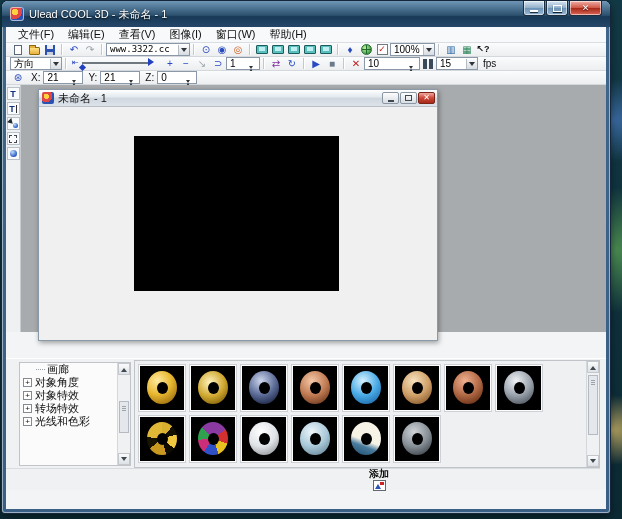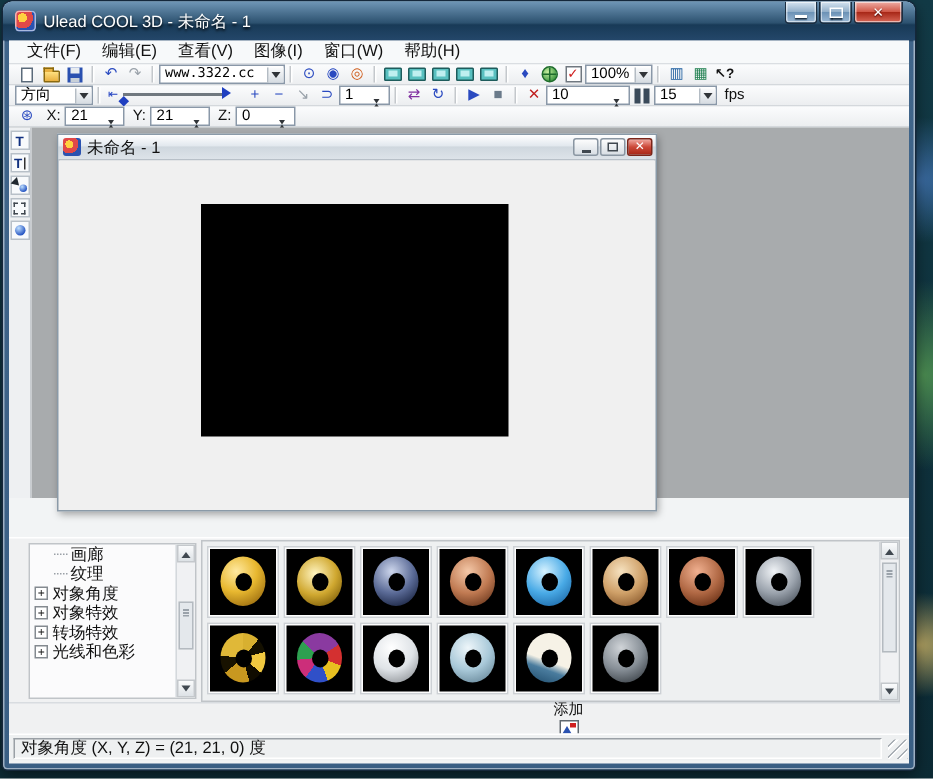--- a/index.html
+++ b/index.html
@@ -147,21 +147,21 @@
     gap:3px; align-content:flex-start; }
   .cell{ width:48px; height:48px; background:#fdfdfd; border:1px solid #cdd1d5; padding:1px; }
   .thumb{ width:44px; height:44px; background:#000; position:relative; overflow:hidden; }
   .donut{ position:absolute; left:7px; top:5px; width:30px; height:33px; border-radius:50%; }
   .hole{ position:absolute; left:17px; top:16px; width:11px; height:12px; border-radius:50%; background:#000; }
   .gscroll{ position:absolute; right:0; top:0; bottom:0; width:13px; background:#f0f1f3; border-left:1px solid #d4d8dc; }
   .descband{ position:absolute; left:0; right:6px; top:109px; height:22px; border-top:1px solid #d8dce0;
     background:#f0f1f2; }
   .desc{ position:absolute; left:14px; top:2px; width:334px; font-size:10px; line-height:10px; color:#111; }
   .addbtn{ position:absolute; left:358px; top:0; width:30px; text-align:center; }
-  .addbtn .alabel{ font-size:10px; color:#111; line-height:10px; }
+  .addbtn .alabel{ font-size:10px; color:#111; line-height:10px;font-weight:bold; }
   .ic-add{ width:13px; height:11px; margin:1px auto 0; background:#fff; border:1px solid #606870; position:relative; }
   .ic-add::before{ content:""; position:absolute; left:1px; bottom:1px; width:0; height:0;
     border:3px solid transparent; border-bottom:5px solid #2a52b0; }
   .ic-add::after{ content:""; position:absolute; right:1px; top:1px; width:4px; height:3px; background:#d02020; }
   
   .statusbar{ position:absolute; left:0; right:0; top:462px; height:18px; background:#eef0f1;
     border-top:1px solid #fff; }
   .sfield{ position:absolute; left:3px; top:2px; right:18px; height:14px;
     border:1px solid; border-color:#9aa0a6 #ffffff #ffffff #9aa0a6; font-size:11px; color:#111;
     padding:0 4px; line-height:12px; white-space:nowrap; overflow:hidden; }
@@ -424,24 +424,20 @@
 
 
     <div class="panel">
 
       <div class="tree">
         <div class="trow">
             <span class="tln"></span>
             <span>画廊</span>
           </div>
         <div class="trow">
-            <span class="tln"></span>
-            <span>纹理</span>
-          </div>
-        <div class="trow">
             <span class="plus">+</span>
             <span>对象角度</span>
           </div>
         <div class="trow">
             <span class="plus">+</span>
             <span>对象特效</span>
           </div>
         <div class="trow">
             <span class="plus">+</span>
             <span>转场特效</span>
@@ -564,19 +560,15 @@
       </div>
 
       <div class="descband">
         <div class="addbtn">
           <div class="alabel">添加</div>
           <div class="ic-add"></div>
         </div>
       </div>
     </div>
 
-    <div class="statusbar">
-      <div class="sfield">对象角度 (X, Y, Z) = (21, 21, 0) 度</div>
-      <div class="gripc"></div>
-    </div>
 
   </div>
 </div>
 
 </body></html>

